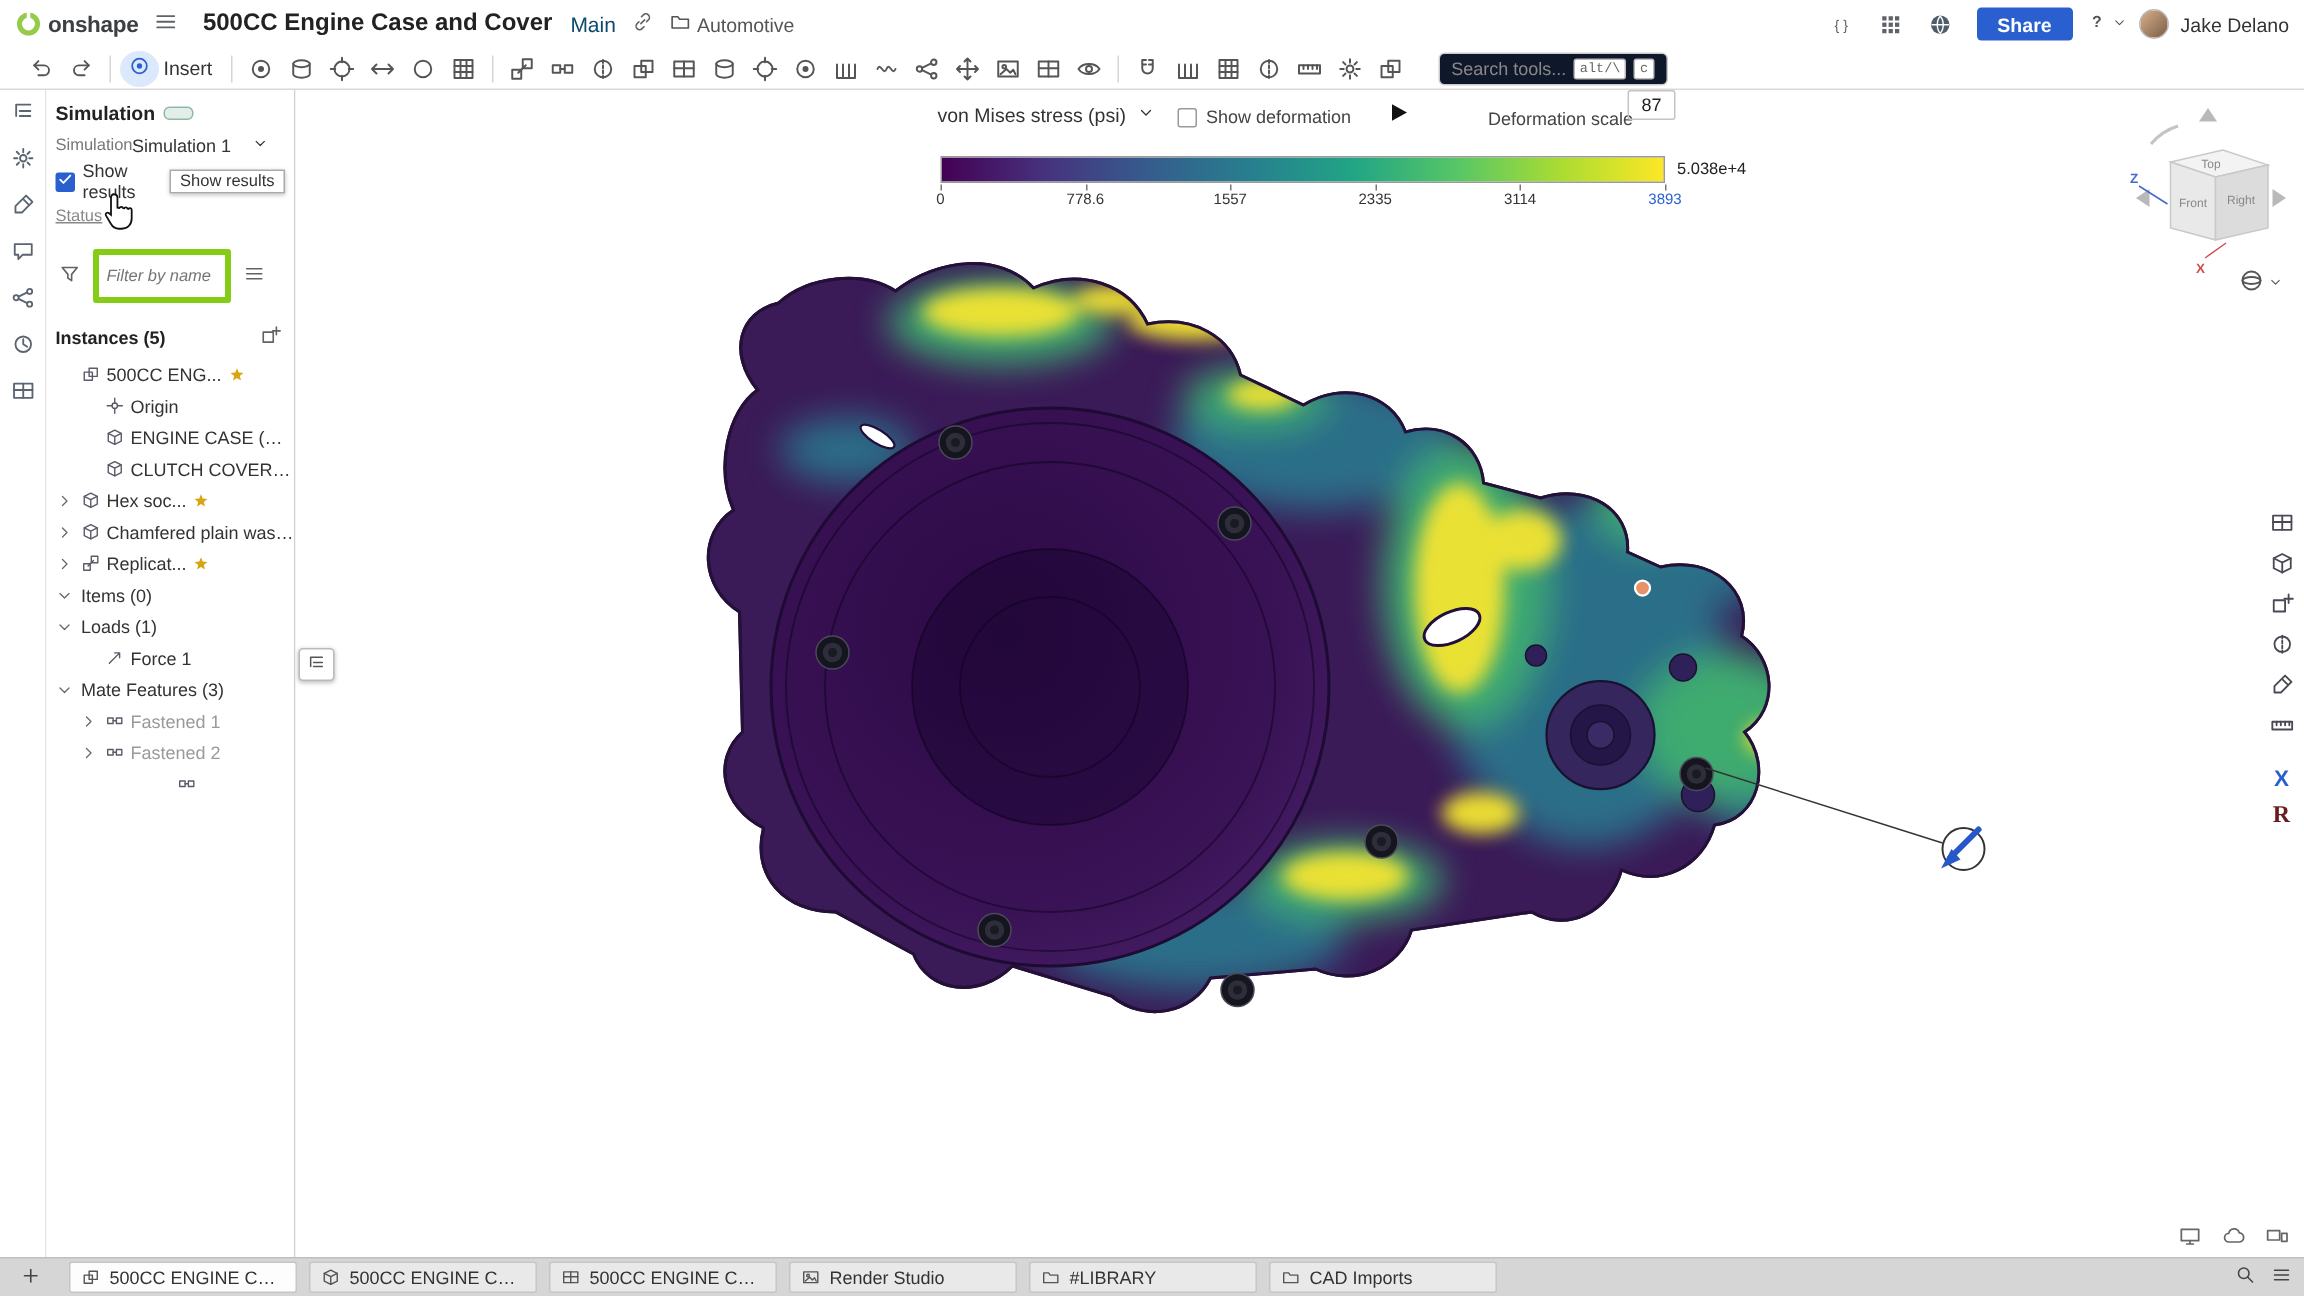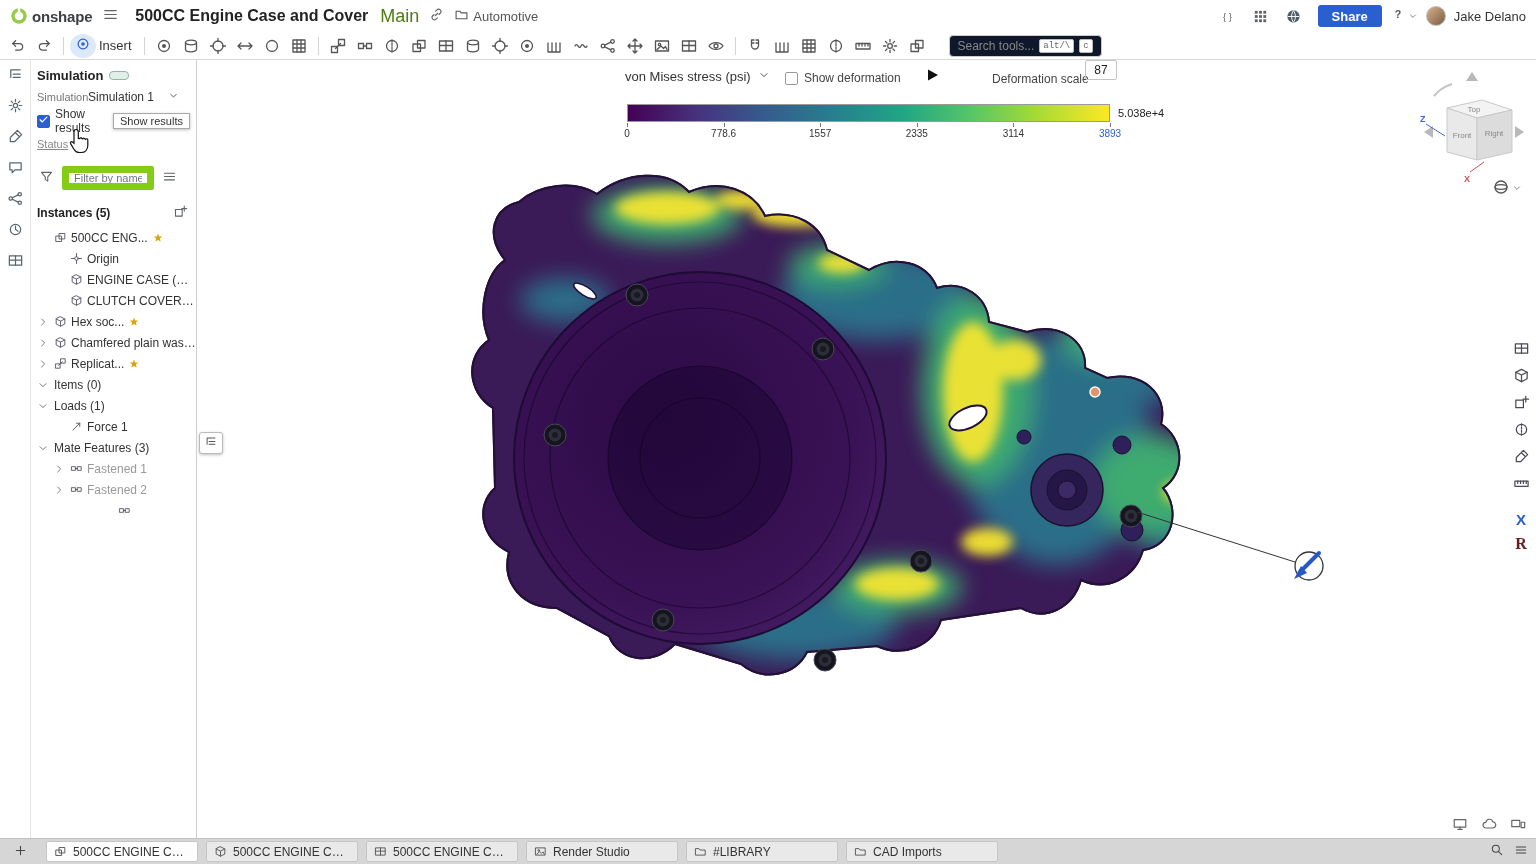--- a/index.html
+++ b/index.html
@@ -8,33 +8,33 @@
 .app{position:relative;width:1536px;height:864px;background:#fff;}
 
 
 .hdr{position:absolute;top:0;left:0;right:0;height:32px;display:flex;
   justify-content:space-between;padding:12px 10px;background:#fff;}
 .hdr-left,.hdr-right{display:flex;align-items:center;gap:8px;}
 .logo{display:flex;align-items:center;gap:4px;}
 .logo-text{font-weight:bold;font-size:15px;color:#3c4043;letter-spacing:-.2px;}
 .iconbtn{background:none;border:none;color:#5f6368;display:flex;align-items:center;cursor:pointer;padding:2px;}
 .doc-title{font-weight:bold;font-size:16px;color:#222;margin-left:6px;white-space:nowrap;}
-.ws{font-size:18px;color:#4d7c0f;margin-left:4px;}
+.ws{font-size:14px;color:#0c4a6e;margin-left:4px;}
 .crumb{display:flex;align-items:center;gap:4px;font-size:13px;color:#555;}
 #hdr-icons{display:flex;align-items:center;gap:12px;margin-right:6px;}
 .share{background:var(--accent,#2a5fd0);color:#fff;border:none;border-radius:3px;height:22px;
   padding:0 14px;font-size:13px;font-weight:bold;cursor:pointer;}
 .help{display:flex;align-items:center;gap:2px;color:#555;}
 .avatar{width:20px;height:20px;border-radius:50%;background:linear-gradient(135deg,#d8b08c,#7a5c44);
   border:1px solid #bbb;display:inline-block;}
 .uname{font-size:13px;color:#333;}
 
 
 .toolbar{position:absolute;top:32px;left:0;right:0;height:28px;border-bottom:1px solid #d9d9d9;
-  display:flex;align-items:center;gap:1px;padding:0 4px;background:#fff;}
+  display:flex;align-items:center;gap:1px;padding:0 14px;background:#fff;}
 .tbtn{width:26px;height:24px;border:none;background:none;color:#555;display:flex;align-items:center;
   justify-content:center;cursor:pointer;border-radius:3px;}
 .tbtn.hl{background:#dce8fb;color:var(--accent,#2a5fd0);border-radius:50%;}
 .tb-div{width:1px;height:18px;background:#d5d5d5;margin:0 5px;}
 .insert-btn{border:none;background:none;font-size:13px;color:#333;display:flex;align-items:center;
   gap:4px;cursor:pointer;margin:0 6px 0 2px;}
 .searchtools{margin-left:18px;display:flex;align-items:center;gap:5px;background:#0f172a;
   border:1px solid #ccc;border-radius:4px;height:22px;padding:0 8px;color:#888;font-size:12px;}
 .searchtools kbd{border:1px solid #bbb;background:#fff;border-radius:2px;font-size:9px;
   padding:0 3px;height:14px;line-height:13px;color:#666;font-family:"Liberation Mono",monospace;}
@@ -54,22 +54,22 @@
 .sp-row{display:flex;align-items:center;margin:3px 6px;gap:5px;}
 .sp-lab{font-size:11px;color:#777;width:46px;flex:none;}
 .sp-select{display:flex;align-items:center;gap:14px;font-size:12px;color:#333;cursor:pointer;}
 .cb{width:13px;height:13px;border:1px solid #999;border-radius:2px;background:#fff;flex:none;
   display:flex;align-items:center;justify-content:center;}
 .cb.on{background:var(--accent,#2a5fd0);border-color:var(--accent,#2a5fd0);color:#fff;}
 .tooltip{margin-left:6px;border:1px solid #a9a9a9;background:#fff;padding:1px 6px;font-size:11px;
   color:#333;box-shadow:0 1px 3px rgba(0,0,0,.25);white-space:nowrap;}
 .muted-lab{font-size:11px;color:#888;text-decoration:underline;}
 .sp-filter{display:flex;align-items:center;gap:6px;margin:16px 6px 0 6px;color:#666;}
-.sp-filter input{width:92px;height:24px;border:7px solid #84cc16;border-radius:2px;font-size:11px;
-  padding:0 5px;color:#444;font-family:"Liberation Sans",sans-serif;}
+.sp-filter input{width:92px;height:36px;border:4px solid #84cc16;border-radius:2px;font-size:11px;
+  padding:0 5px;font-style:italic;color:#444;font-family:"Liberation Sans",sans-serif;}
 .sp-inst{display:flex;align-items:center;justify-content:space-between;margin:12px 6px 3px 6px;color:#555;}
 .sp-inst b{font-size:12px;color:#222;}
 .trow{height:21px;display:flex;align-items:center;gap:4px;cursor:pointer;white-space:nowrap;}
 .trow .chev{width:13px;flex:none;color:#666;display:flex;align-items:center;}
 .trow .ticon{color:#5a5a6a;display:flex;align-items:center;flex:none;}
 .trow .tlabel{font-size:12px;color:#333;overflow:hidden;text-overflow:ellipsis;}
 .trow.muted .tlabel{color:#9a9a9a;}
 .trow .tbadge{display:flex;align-items:center;}
 
 

